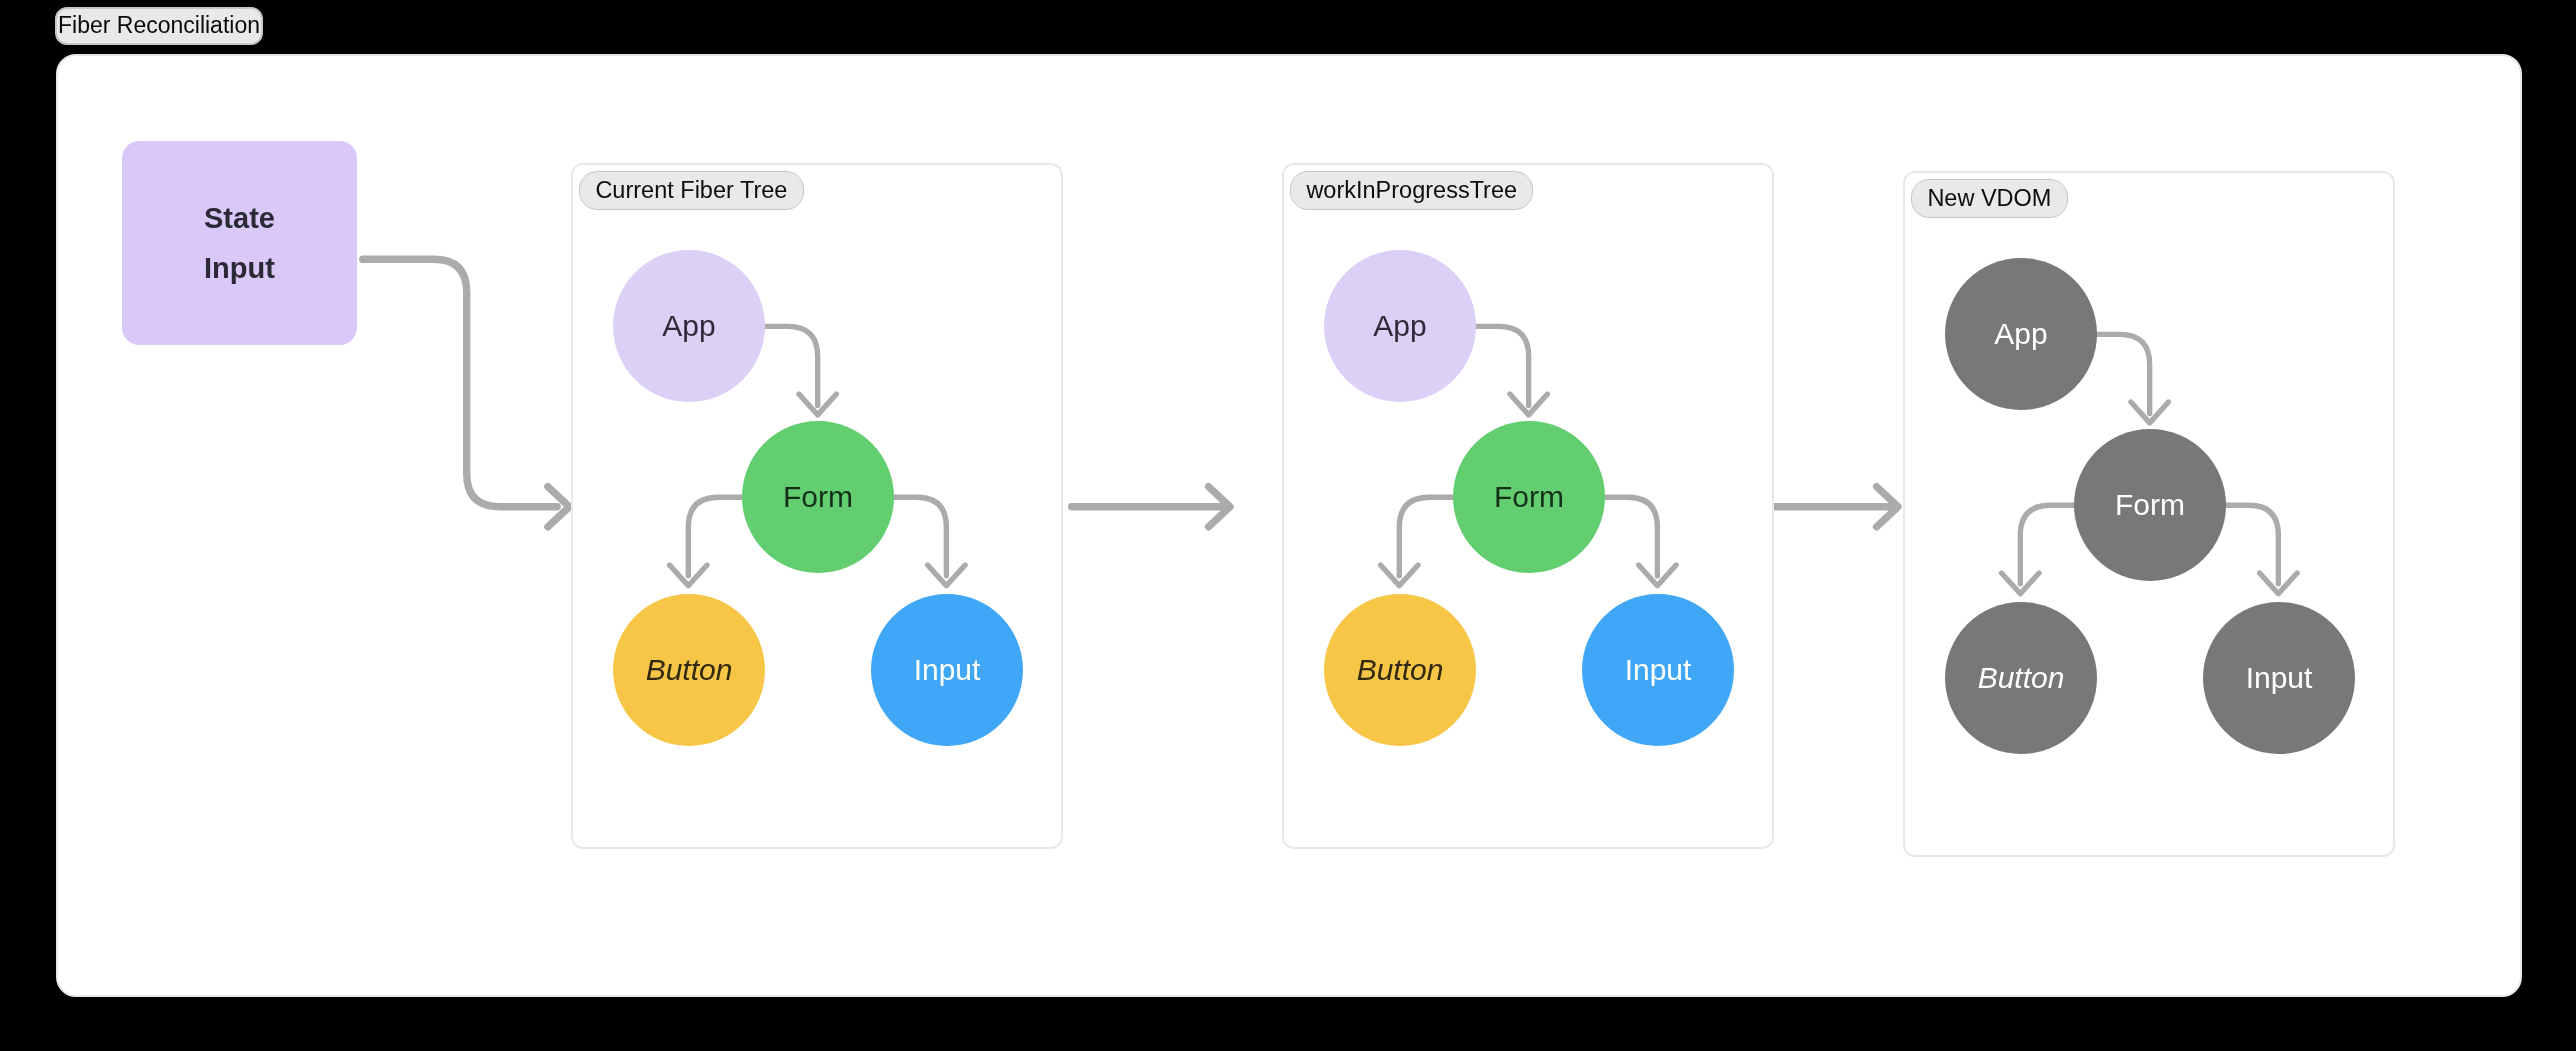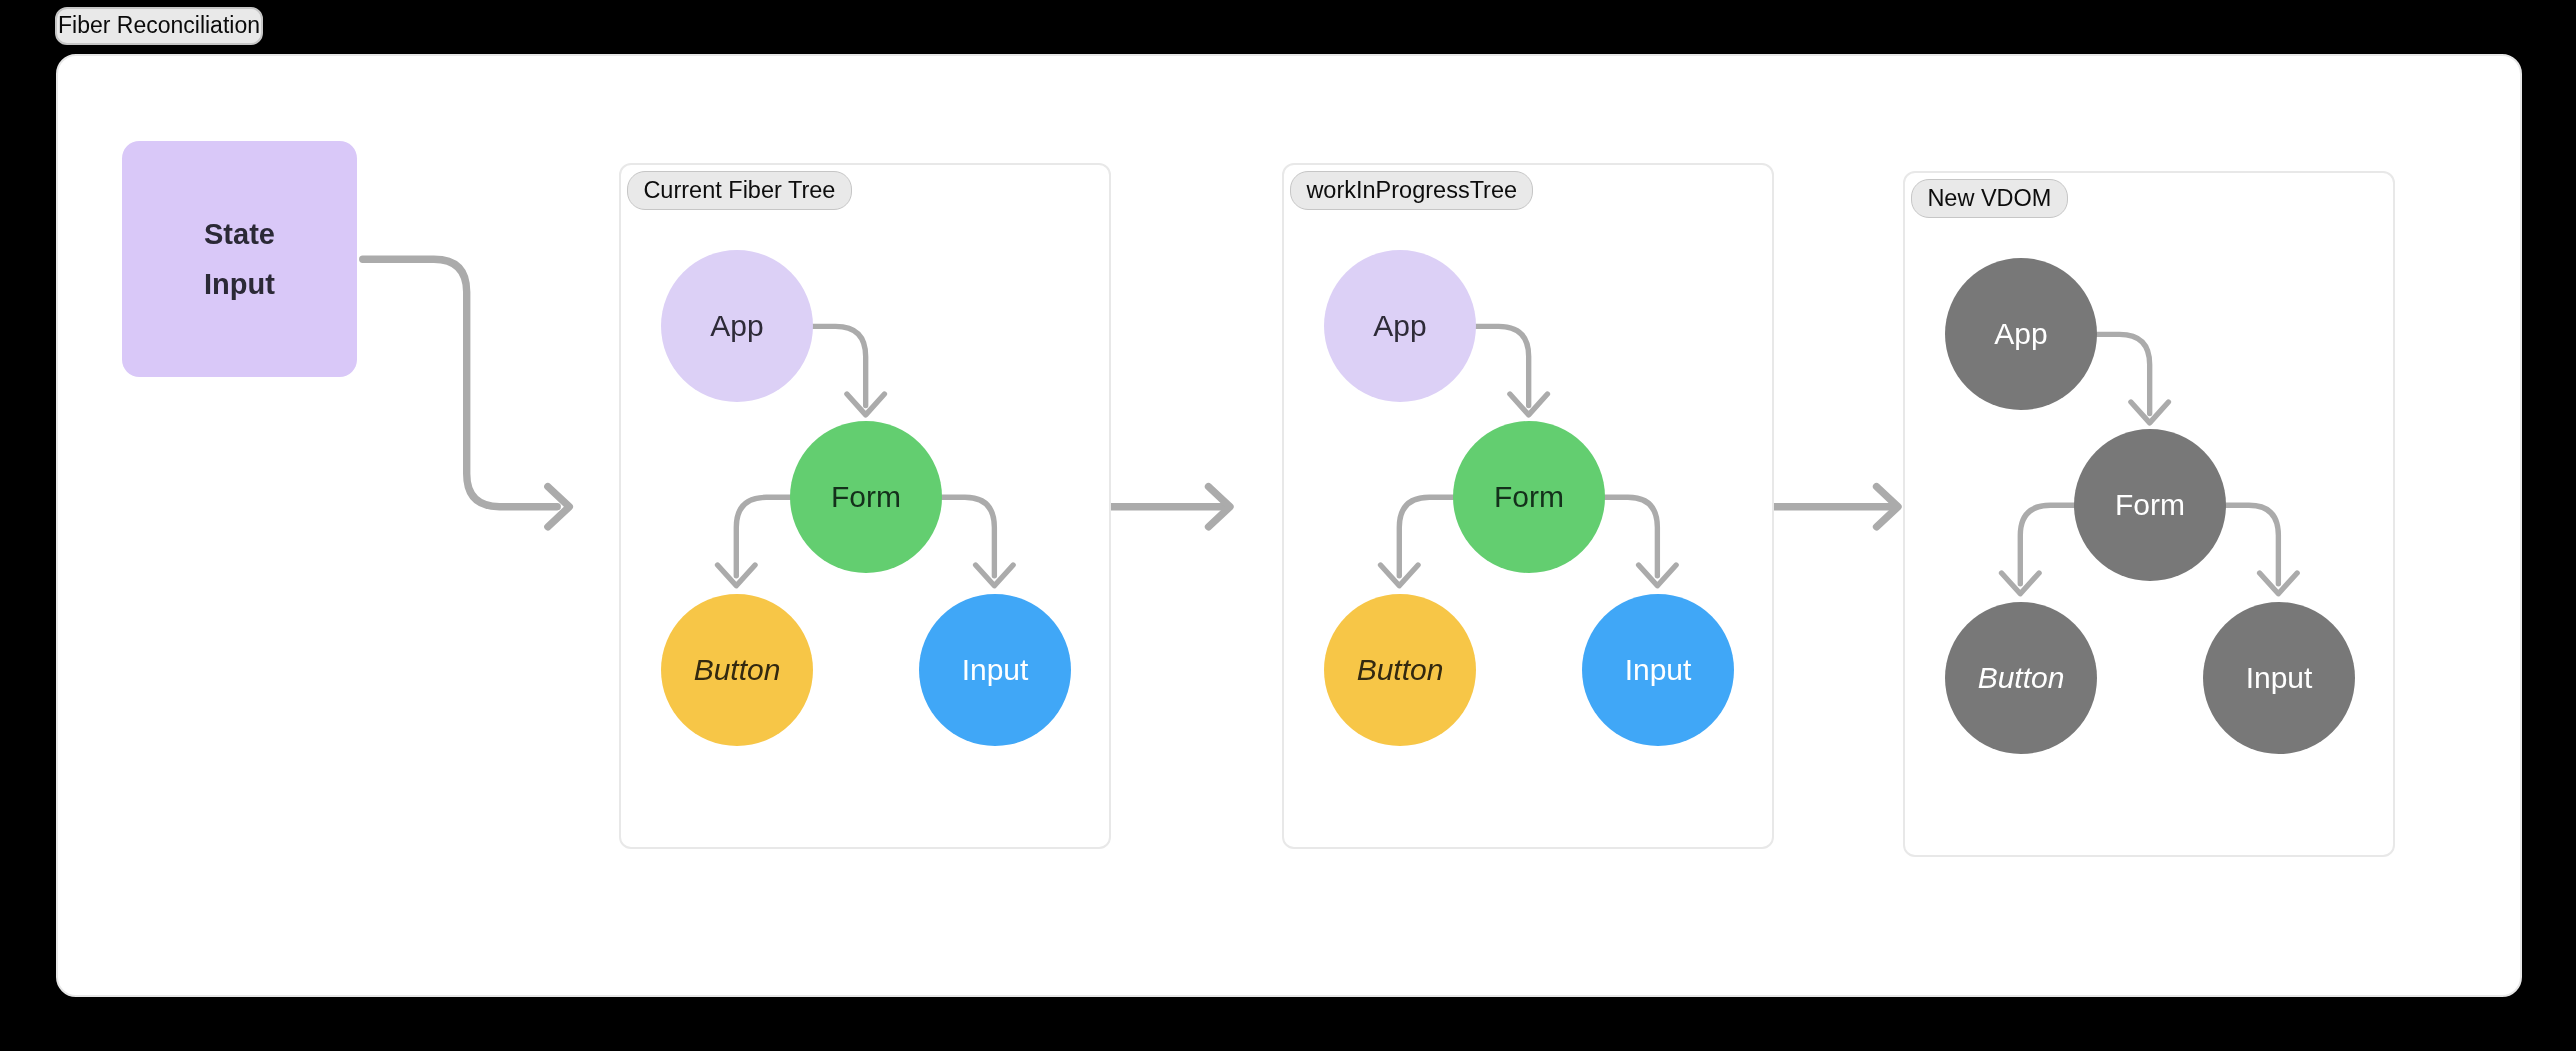--- a/index.html
+++ b/index.html
@@ -20,38 +20,38 @@
   }
   .board {
     position: absolute; left: 56px; top: 54px;
     width: 2466px; height: 943px;
     background: var(--canvas, #fff);
     border: 2px solid #e7e7e7;
     border-radius: 20px;
   }
   .state-box {
     position: absolute; left: 64px; top: 85px;
-    width: 235px; height: 236px; border-radius: 17.4px;
+    width: 235px; height: 204px; border-radius: 17.4px;
     background: var(--state-box-bg, #d9c8f8);
     display: flex; flex-direction: column; align-items: center; justify-content: center;
     font-size: 29px; font-weight: 700; color: #2b2936; line-height: 50px;
     text-align: center;
   }
   .board-links { position: absolute; left: 0; top: 0; width: 2462px; height: 939px; pointer-events: none; }
   .board-links path {
     stroke: var(--arrow, #ababab); stroke-width: 11; fill: none;
     stroke-linecap: round; stroke-linejoin: round;
   }
   .tree {
     position: absolute; top: 107px; width: 492px; height: 686px;
     background: #fff;
     border: 2px solid var(--container-border, #e8e8e8);
     border-radius: 12px;
   }
-  .tree-0 { left: 513px; margin-left: 48px; }
+  .tree-0 { left: 513px; }
   .tree-1 { left: 1224px; }
   .tree-2 { left: 1845px; margin-top: 8px; }
   .tree-label {
     position: absolute; left: 6px; top: 6px;
     height: 39px; display: inline-flex; align-items: center;
     padding: 0 15.4px; font-size: 23.5px; color: #0d0d0d;
     background: var(--pill-bg, #e9e9e9);
     border: 1.3px solid var(--pill-border, #c6c6c6);
     border-radius: 18px; white-space: nowrap; z-index: 2;
   }

